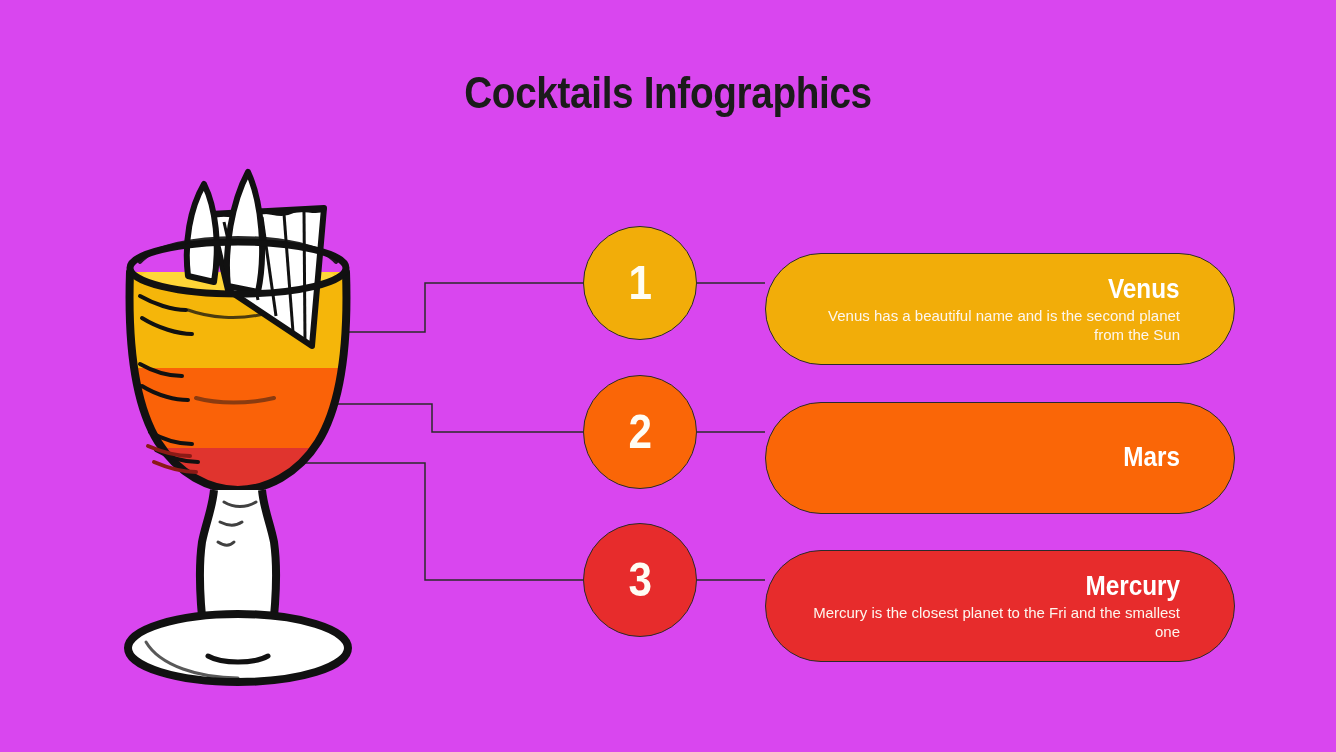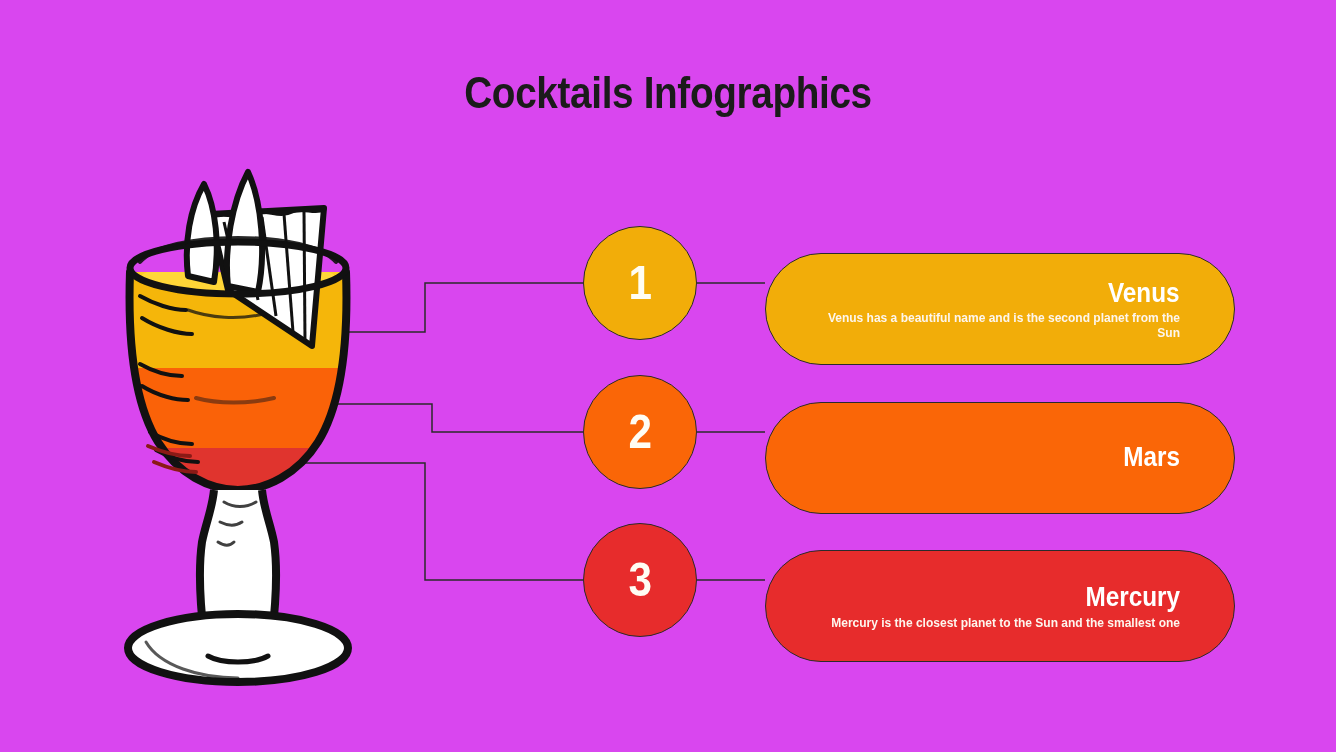--- a/index.html
+++ b/index.html
@@ -101,22 +101,22 @@
     font-weight: bold;
     font-size: 27px;
     color: #ffffff;
     line-height: 1.05;
     transform: scaleX(0.9);
     transform-origin: right center;
     margin-bottom: 4px;
   }
   .pill .pill-body {
     font-family: "Liberation Sans Narrow", "Liberation Sans", sans-serif;
-    font-weight: bold;
-    font-size: 12px;
+    font-weight: normal;
+    font-size: 15px;
     color: #fdf6ee;
     line-height: 1.26;
     max-width: 380px;
   }
 
   #row-1 { left: 583px; top: 226px; }
   #row-2 { left: 583px; top: 375px; }
   #row-3 { left: 583px; top: 523px; }
 </style>
 </head>
@@ -264,17 +264,17 @@
       <div class="pill-title">Mars</div>
     </div>
   </div>
 
   <div class="row" id="row-3">
     <div class="num-circle" style="background:#E72C2C;">
       <span class="num">3</span>
     </div>
     <div class="pill" style="background:#E72C2C;">
       <div class="pill-title">Mercury</div>
-      <div class="pill-body">Mercury is the closest planet to the Sun and the smallest one</div>
+      <div class="pill-body">Mercury is the closest planet to the Fri and the smallest one</div>
     </div>
   </div>
 
 </div>
 
 </body></html>

